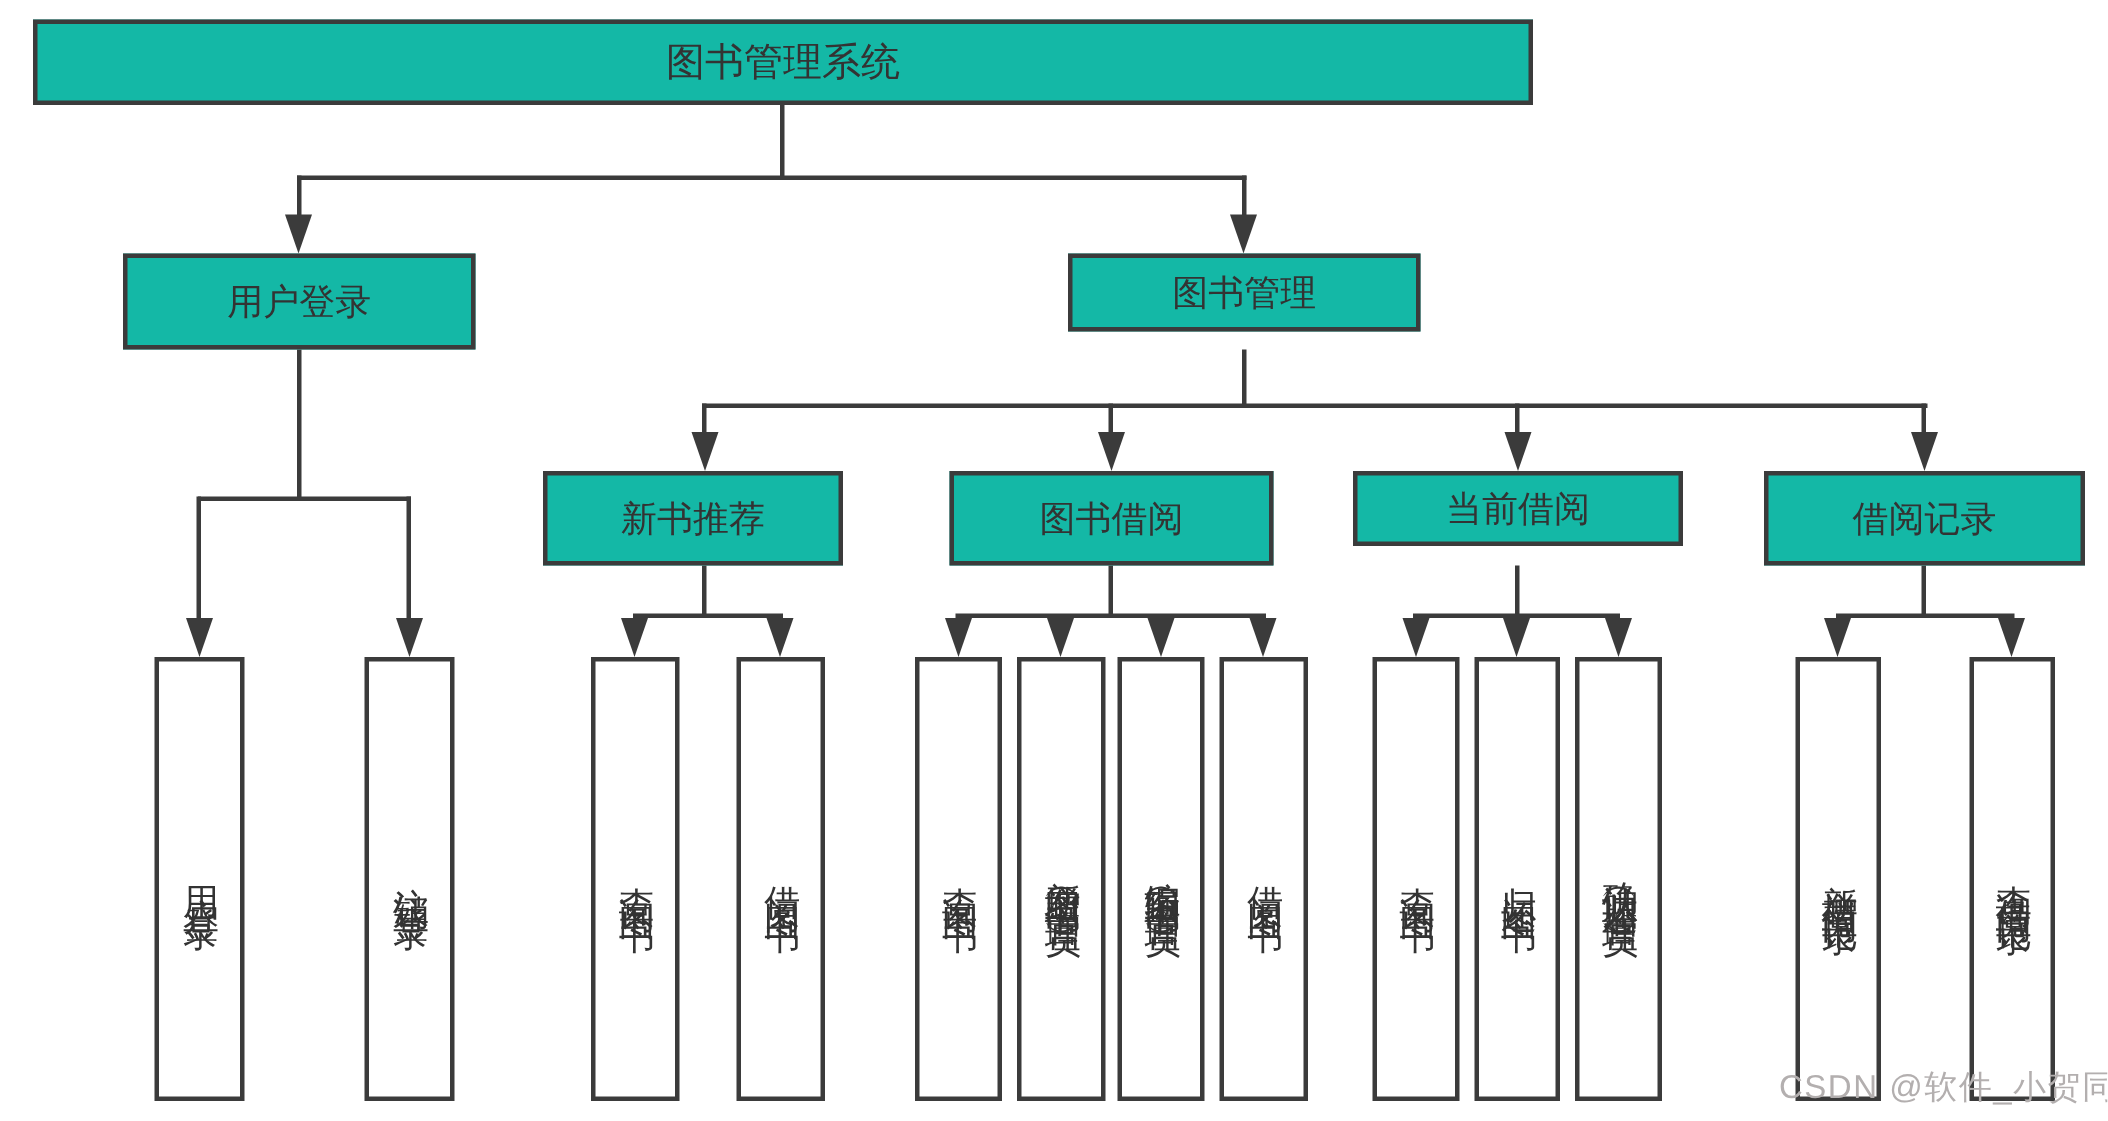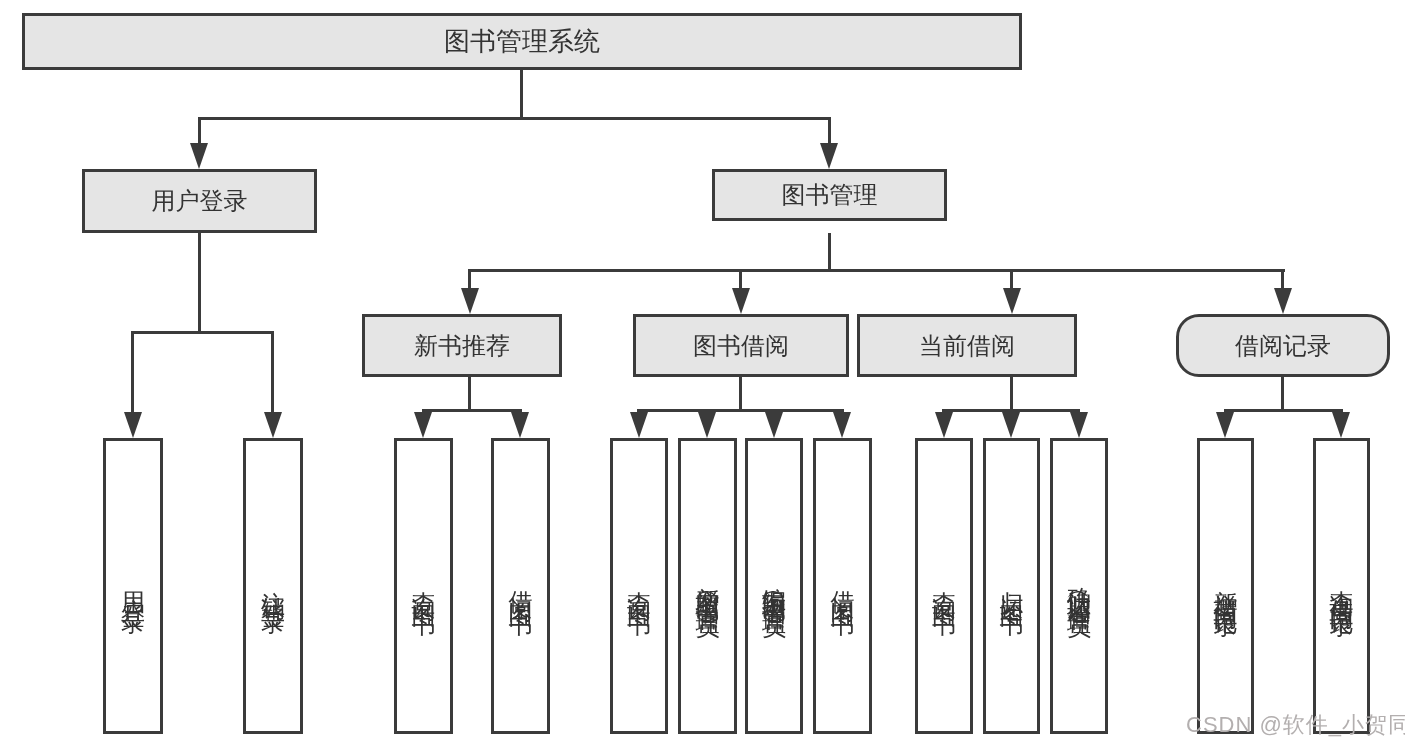--- a/index.html
+++ b/index.html
@@ -2,31 +2,31 @@
 <html><head>
 <meta charset="utf-8">
 <style>
   html,body{margin:0;padding:0;background:#ffffff;}
   #canvas{
     position:relative;width:1405px;height:747px;background:#ffffff;overflow:hidden;
     font-family:"Liberation Sans","DejaVu Sans",sans-serif;color:#333333;
   }
   
   .box{
-    position:absolute;box-sizing:border-box;background:#e5e5e5;
+    position:absolute;box-sizing:border-box;background:#14b8a6;
     border:3px solid #3b3b3b;display:flex;align-items:center;justify-content:center;
     font-size:24px;color:#333333;white-space:nowrap;
   }
   #box-root{left:22px;top:13px;width:1000px;height:57px;font-size:26px;}
   #box-user-login{left:82px;top:169px;width:235px;height:64px;}
   #box-book-mgmt{left:712px;top:169px;width:235px;height:52px;}
   #box-nbr{left:362px;top:314px;width:200px;height:63px;}
   #box-bb{left:633px;top:314px;width:216px;height:63px;}
-  #box-cb{left:857px;top:314px;width:220px;height:63px;}
-  #box-br{left:1176px;top:314px;width:214px;height:63px;border-radius:23px;}
+  #box-cb{left:902px;top:314px;width:220px;height:50px;}
+  #box-br{left:1176px;top:314px;width:214px;height:63px;}
   
   .leaf{
     position:absolute;top:438px;height:296px;box-sizing:border-box;background:#ffffff;
     border:3px solid #3b3b3b;display:flex;align-items:center;justify-content:center;
     writing-mode:vertical-rl;text-orientation:mixed;letter-spacing:7px;
     font-size:24px;color:#333333;white-space:nowrap;
   }
   #leaf-ul{left:103px;width:60px;}
   #leaf-lo{left:243px;width:60px;}
   #leaf-nbr-q{left:394px;width:59px;}

